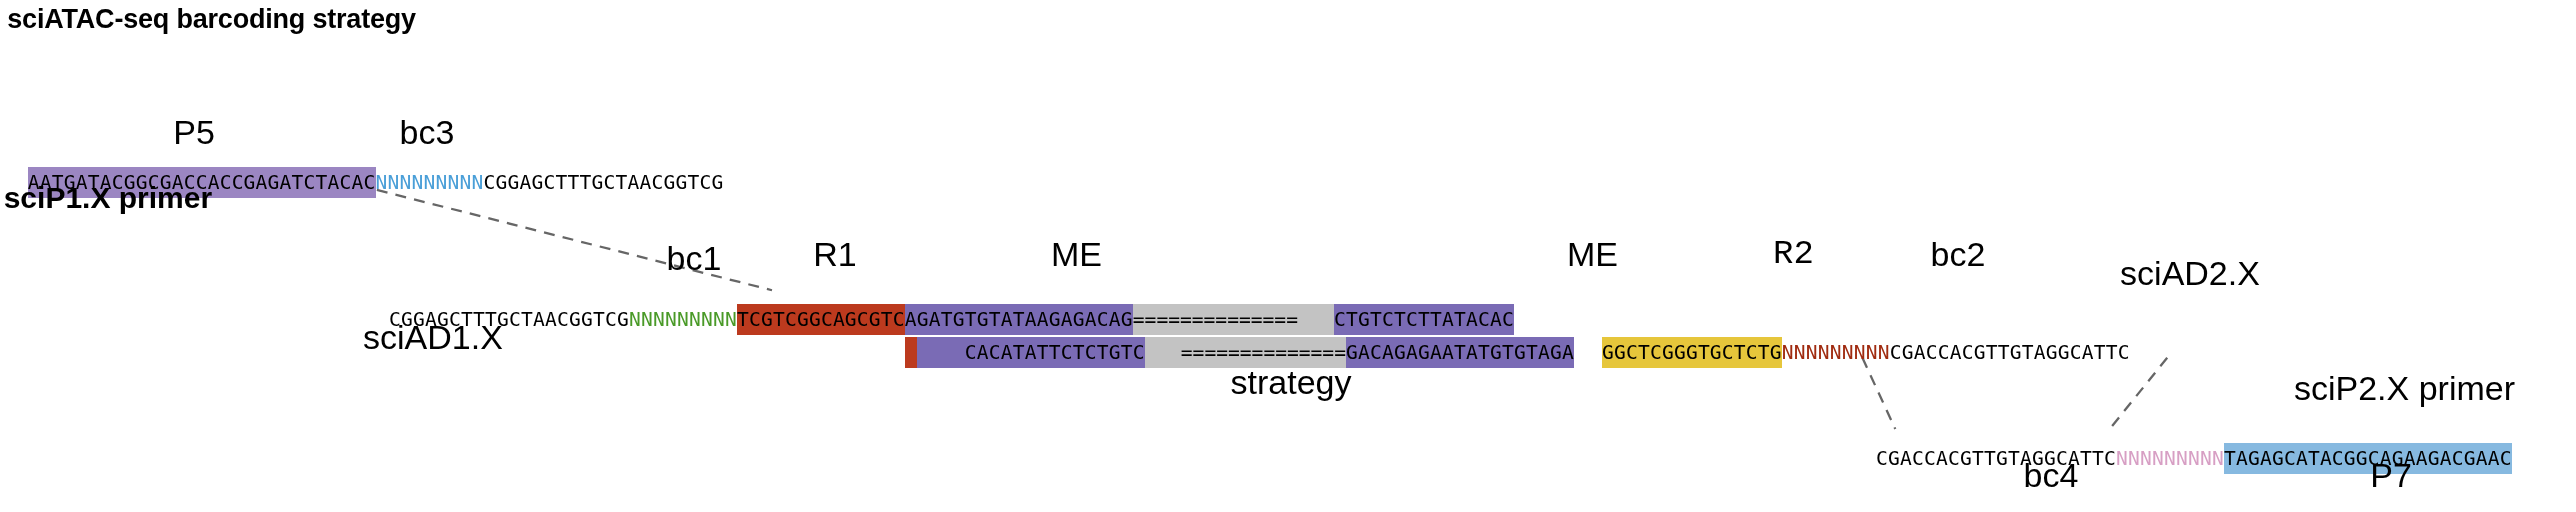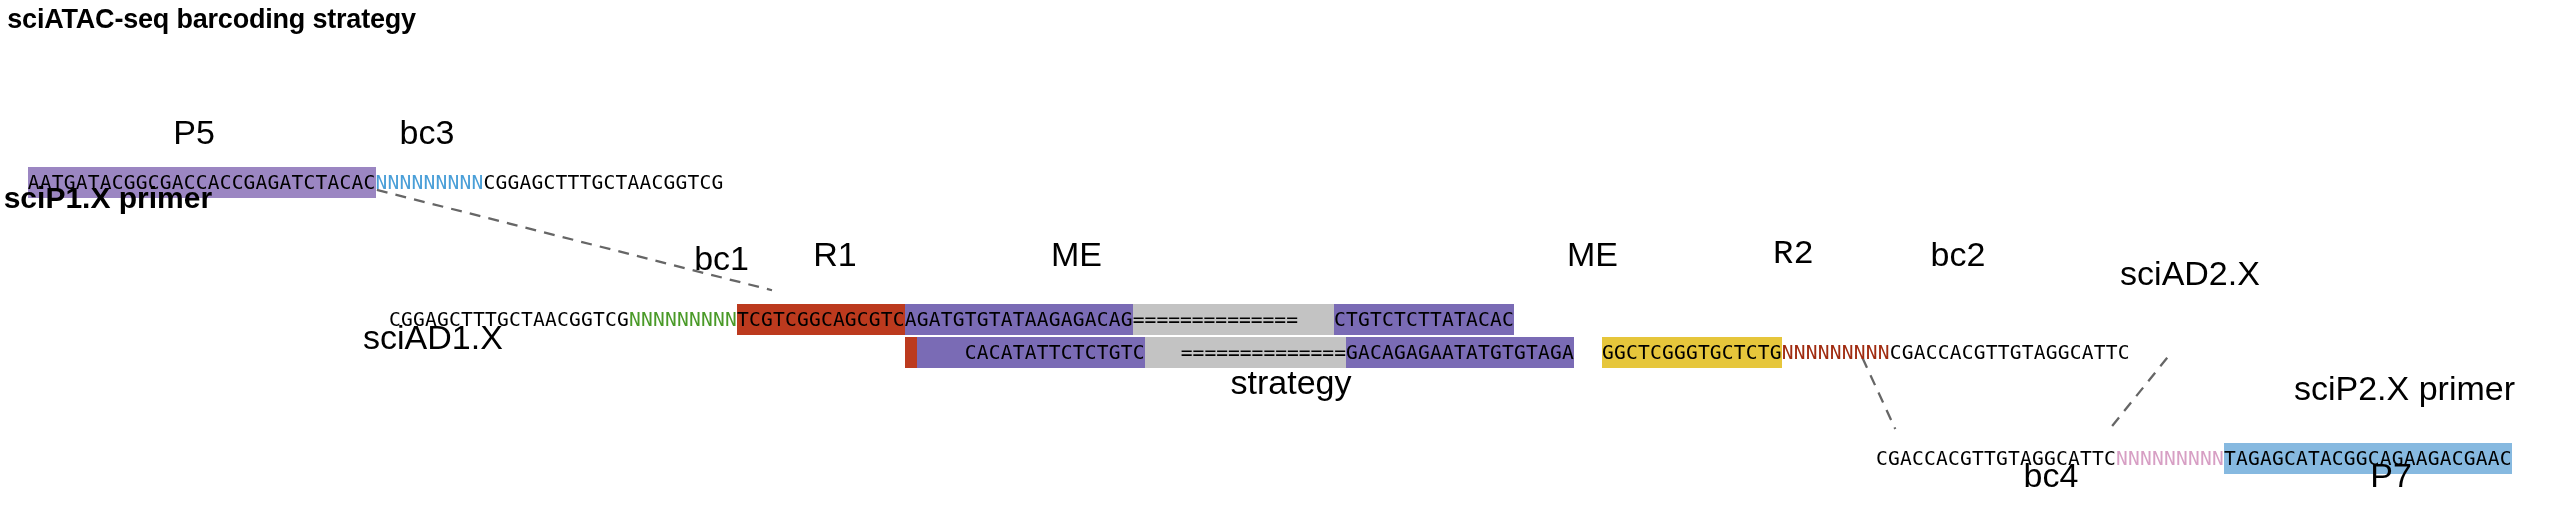--- a/index.html
+++ b/index.html
@@ -74,21 +74,21 @@
 
 <div class="abs tag bigtag" style="left:130px;top:113px;width:128px;">P5</div>
 <div class="abs tag bigtag" style="left:372px;top:113px;width:110px;">bc3</div>
 
 <div class="abs seq" style="left:3.7px;top:153px;">
   <span class="hl-p5" style="background-color: rgb(155, 134, 194);">AATGATACGGCGACCACCGAGATCTACAC</span><span class="c-bc3" style="color: rgb(74, 159, 216);">NNNNNNNNN</span><span>CGGAGCTTTGCTAACGGTCG</span>
 </div>
 
 <div class="abs tag" style="left:3.7px;top:181px;text-align:center;font-weight:bold;">sciP1.X primer</div>
 
-<div class="abs tag bigtag" style="left:639px;top:239px;width:110px;text-align:right;">bc1</div>
+<div class="abs tag bigtag" style="left:639px;top:239px;width:110px;">bc1</div>
 <div class="abs tag bigtag" style="left:780px;top:235px;width:110px;">R1</div>
 <div class="abs tag bigtag" style="left:1017px;top:235px;width:119px;">ME</div>
 <div class="abs tag bigtag" style="left:1533px;top:235px;width:119px;">ME</div>
 <div class="abs tag bigtag" style="left:1734px;top:235px;width:119px;font-family:Liberation Mono, monospace;">R2</div>
 <div class="abs tag bigtag" style="left:1903px;top:235px;width:110px;">bc2</div>
 <div class="abs tag bigtag" style="left:2085px;top:254px;width:210px;">sciAD2.X</div>
 
 <div class="abs seq" style="left:365px;top:290px;">
   <span>CGGAGCTTTGCTAACGGTCG</span><span class="c-bc1" style="color: rgb(74, 154, 40);">NNNNNNNNN</span><span class="hl-r1" style="background-color: rgb(188, 58, 30);">TCGTCGGCAGCGTC</span><span class="hl-me" style="background-color: rgb(122, 107, 181);">AGATGTGTATAAGAGACAG</span><span class="hl-chr dashes" style="background-color: rgb(195, 195, 195);">==============</span><span class="hl-chr" style="background-color: rgb(195, 195, 195);">   </span><span class="hl-me" style="background-color: rgb(122, 107, 181);">CTGTCTCTTATACAC</span>
 </div>

